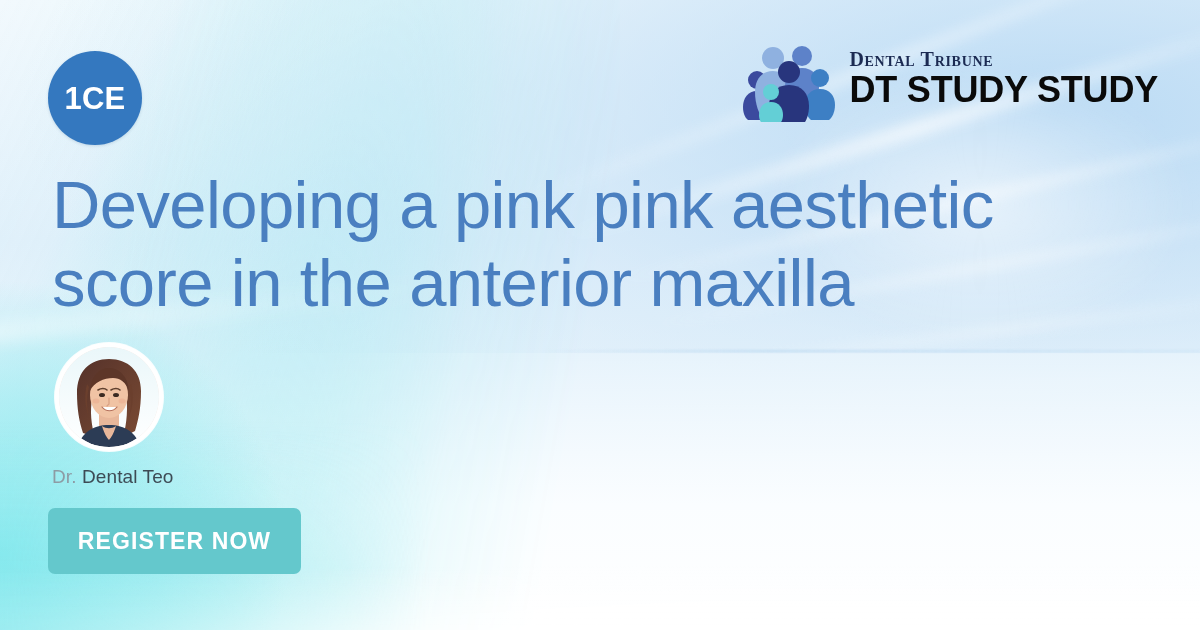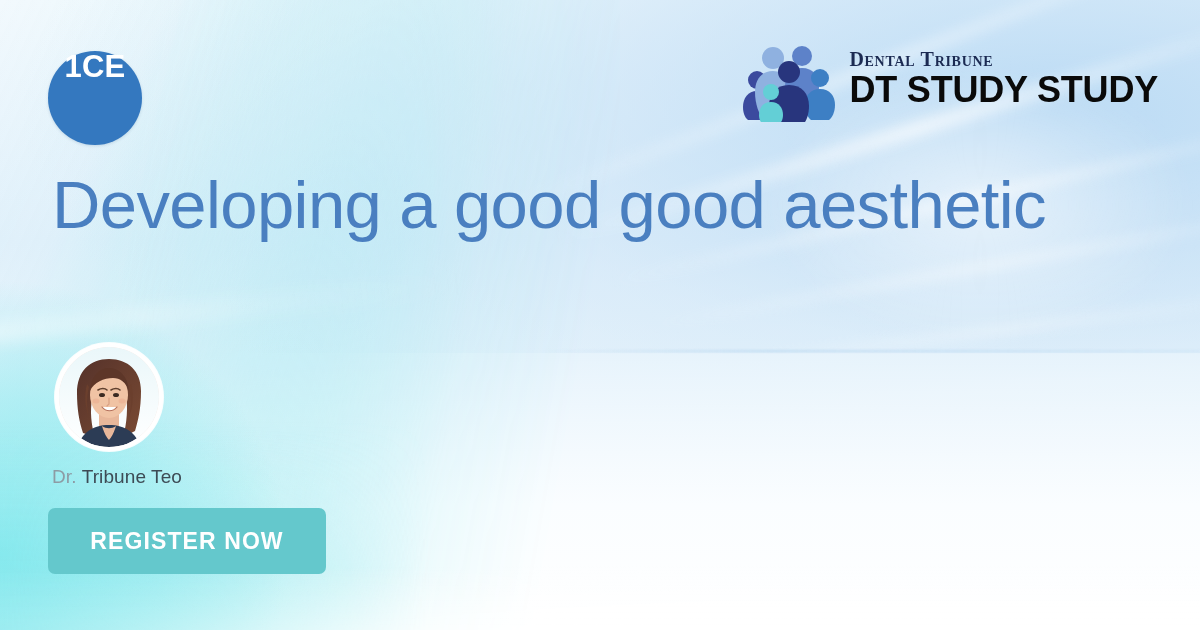--- a/index.html
+++ b/index.html
@@ -92,21 +92,21 @@
     background:linear-gradient(0deg, rgba(255,255,255,.92) 0%, rgba(255,255,255,0) 100%);
     -webkit-mask-image:linear-gradient(90deg, rgba(0,0,0,.18) 0%, rgba(0,0,0,.6) 30%, #000 60%);
             mask-image:linear-gradient(90deg, rgba(0,0,0,.18) 0%, rgba(0,0,0,.6) 30%, #000 60%);
   }
 
   
   .ce-badge{
     position:absolute; left:48px; top:51px;
     width:94px; height:94px; border-radius:50%;
     background:#3478bf;
-    display:flex; align-items:flex-start; justify-content:center;
+    display:flex; align-items:center; justify-content:center;
     box-shadow:0 1px 3px rgba(40,90,140,.18);
   }
   .ce-badge-text{
     color:#fff; font-size:31px; font-weight:700; letter-spacing:.2px;
     line-height:1;
   }
 
   
   .logo{
     position:absolute; right:42px; top:36px;
@@ -173,21 +173,21 @@
     font-size:19px;
     color:#3d4b55;
     letter-spacing:.1px;
     white-space:nowrap;
   }
   .presenter-name .honorific{ color:#8d9ba4;margin-top:28px; }
 
   
   .register-btn{
     position:absolute; left:48px; top:508px;
-    width:278px; height:66px;
+    width:253px; height:66px;
     border:none; border-radius:7px;
     background:#64c8cc;
     color:#ffffff;
     font-family:"Liberation Sans", sans-serif;
     font-size:23px; font-weight:700;
     letter-spacing:1.1px;
     cursor:pointer;
     display:flex; align-items:center; justify-content:center;
   }
 </style>
@@ -254,21 +254,22 @@
       </svg>
     </span>
 
     <div class="logo-text">
       <span class="logo-dental-tribune">Dental Tribune</span>
       <span class="logo-study-club">DT STUDY STUDY</span>
     </div>
   </div>
 
   <h1 class="title">
-    <span class="title-line">Developing a good good aesthetic</span>
+    <span class="title-line">Developing a pink pink aesthetic</span>
+    <span class="title-line">score in the anterior maxilla</span>
   </h1>
 
   <div class="avatar">
     <div class="avatar-photo">
       <svg viewBox="0 0 100 100" xmlns="http://www.w3.org/2000/svg" aria-hidden="true">
         <defs>
           <clipPath id="avclip">
               <circle cx="50" cy="50" r="50"></circle>
             </clipPath>
           <linearGradient id="bgp" x1="0" y1="0" x2="0" y2="1">
@@ -307,18 +308,18 @@
 
           <ellipse cx="37" cy="54" rx="3.5" ry="2.5" fill="#eaa98c" opacity=".5"></ellipse>
           <ellipse cx="63" cy="54" rx="3.5" ry="2.5" fill="#eaa98c" opacity=".5"></ellipse>
         </g>
       </svg>
     </div>
   </div>
 
   <div class="presenter-name">
     <span class="honorific">Dr.</span>
-    <span>Tribune Teo</span>
+    <span>Dental Teo</span>
   </div>
 
   <button class="register-btn">REGISTER NOW</button>
 
 </div>
 
 </body></html>

